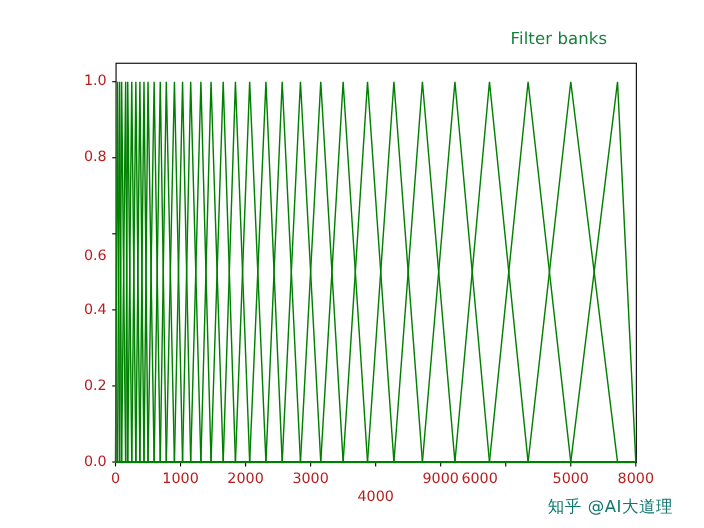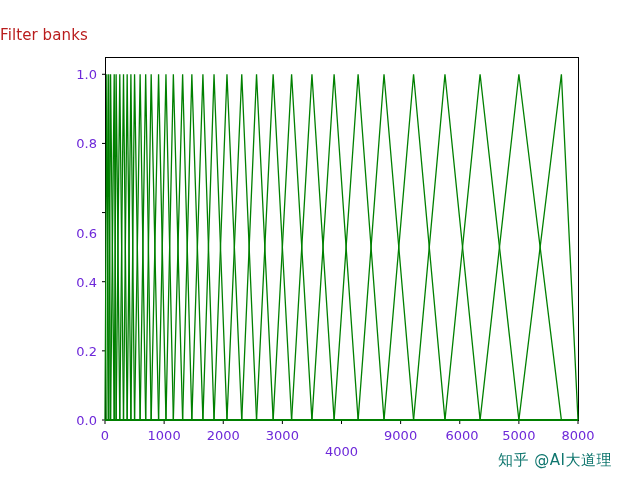--- a/index.html
+++ b/index.html
@@ -27,31 +27,31 @@
     position: absolute;
     left: 0;
     top: 0;
     display: block;
   }
   .fig-title {
     position: absolute;
     left: 0;
     top: 26px;
     width: 552px;
-    text-align: left;
+    text-align: right;
     font-size: 15px;
-    color: #b91c1c;
+    color: #15803d;
     font-family: "DejaVu Sans", sans-serif;
     letter-spacing: 0.1px;
     white-space: nowrap;
   }
   .tick-label {
     position: absolute;
     font-size: 13px;
-    color: #6d28d9;
+    color: #b91c1c;
     font-family: "DejaVu Sans", sans-serif;
     white-space: nowrap;
   }
   .xtick-label {
     transform: translateX(-50%);
   }
   .ytick-label {
     transform: translateY(-50%);
     text-align: right;
   }
@@ -133,21 +133,21 @@
       </g>
   </svg>
 
   <div id="xtick-labels">
       <div class="tick-label xtick-label" style="left: 105px; top: 428px;">0</div>
       <div class="tick-label xtick-label" style="left: 164.125px; top: 428px;">1000</div>
       <div class="tick-label xtick-label" style="left: 223.25px; top: 428px;">2000</div>
       <div class="tick-label xtick-label" style="left: 282.375px; top: 428px;">3000</div>
       <div class="tick-label xtick-label" style="left: 341.5px; top: 444px;">4000</div>
       <div class="tick-label xtick-label" style="left: 400.625px; top: 428px;">9000</div>
-      <div class="tick-label xtick-label" style="left: 462px; top: 428px;">6000</div>
+      <div class="tick-label xtick-label" style="left: 436px; top: 428px;">6000</div>
       <div class="tick-label xtick-label" style="left: 518.875px; top: 428px;">5000</div>
       <div class="tick-label xtick-label" style="left: 578px; top: 428px;">8000</div>
     </div>
   <div id="ytick-labels">
       <div class="tick-label ytick-label" style="right: 543px; top: 420px;">0.0</div>
       <div class="tick-label ytick-label" style="right: 543px; top: 350.857px;">0.2</div>
       <div class="tick-label ytick-label" style="right: 543px; top: 281.714px;">0.4</div>
       <div class="tick-label ytick-label" style="right: 543px; top: 212.571px; margin-top: 20px;">0.6</div>
       <div class="tick-label ytick-label" style="right: 543px; top: 143.429px;">0.8</div>
       <div class="tick-label ytick-label" style="right: 543px; top: 74.2857px;">1.0</div>

